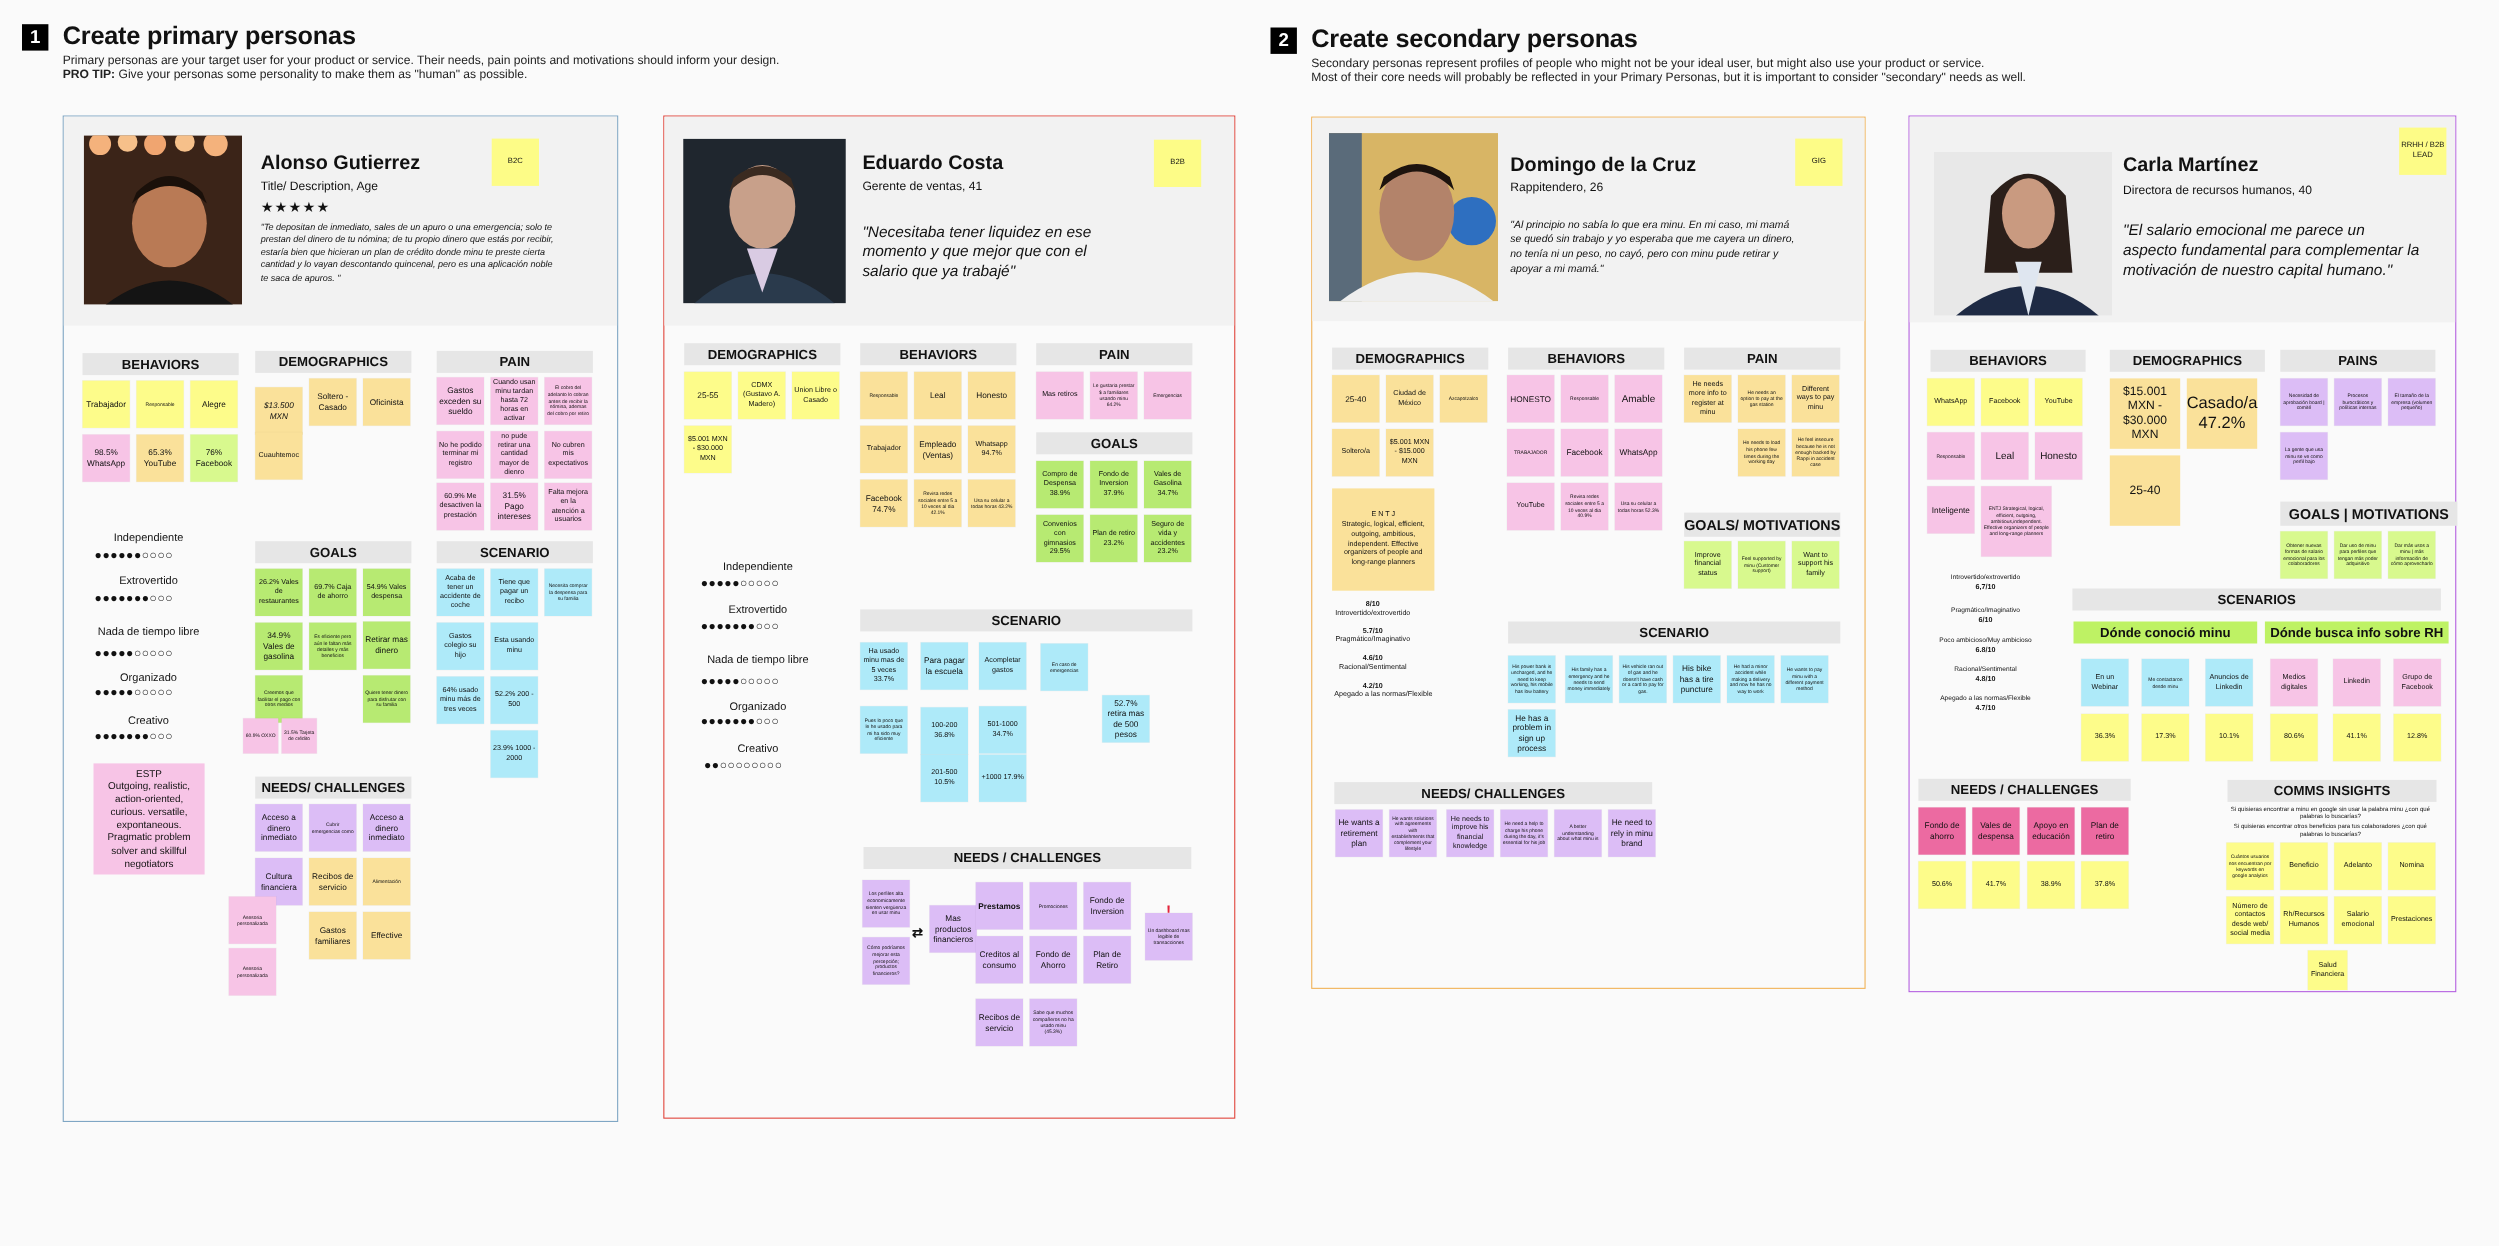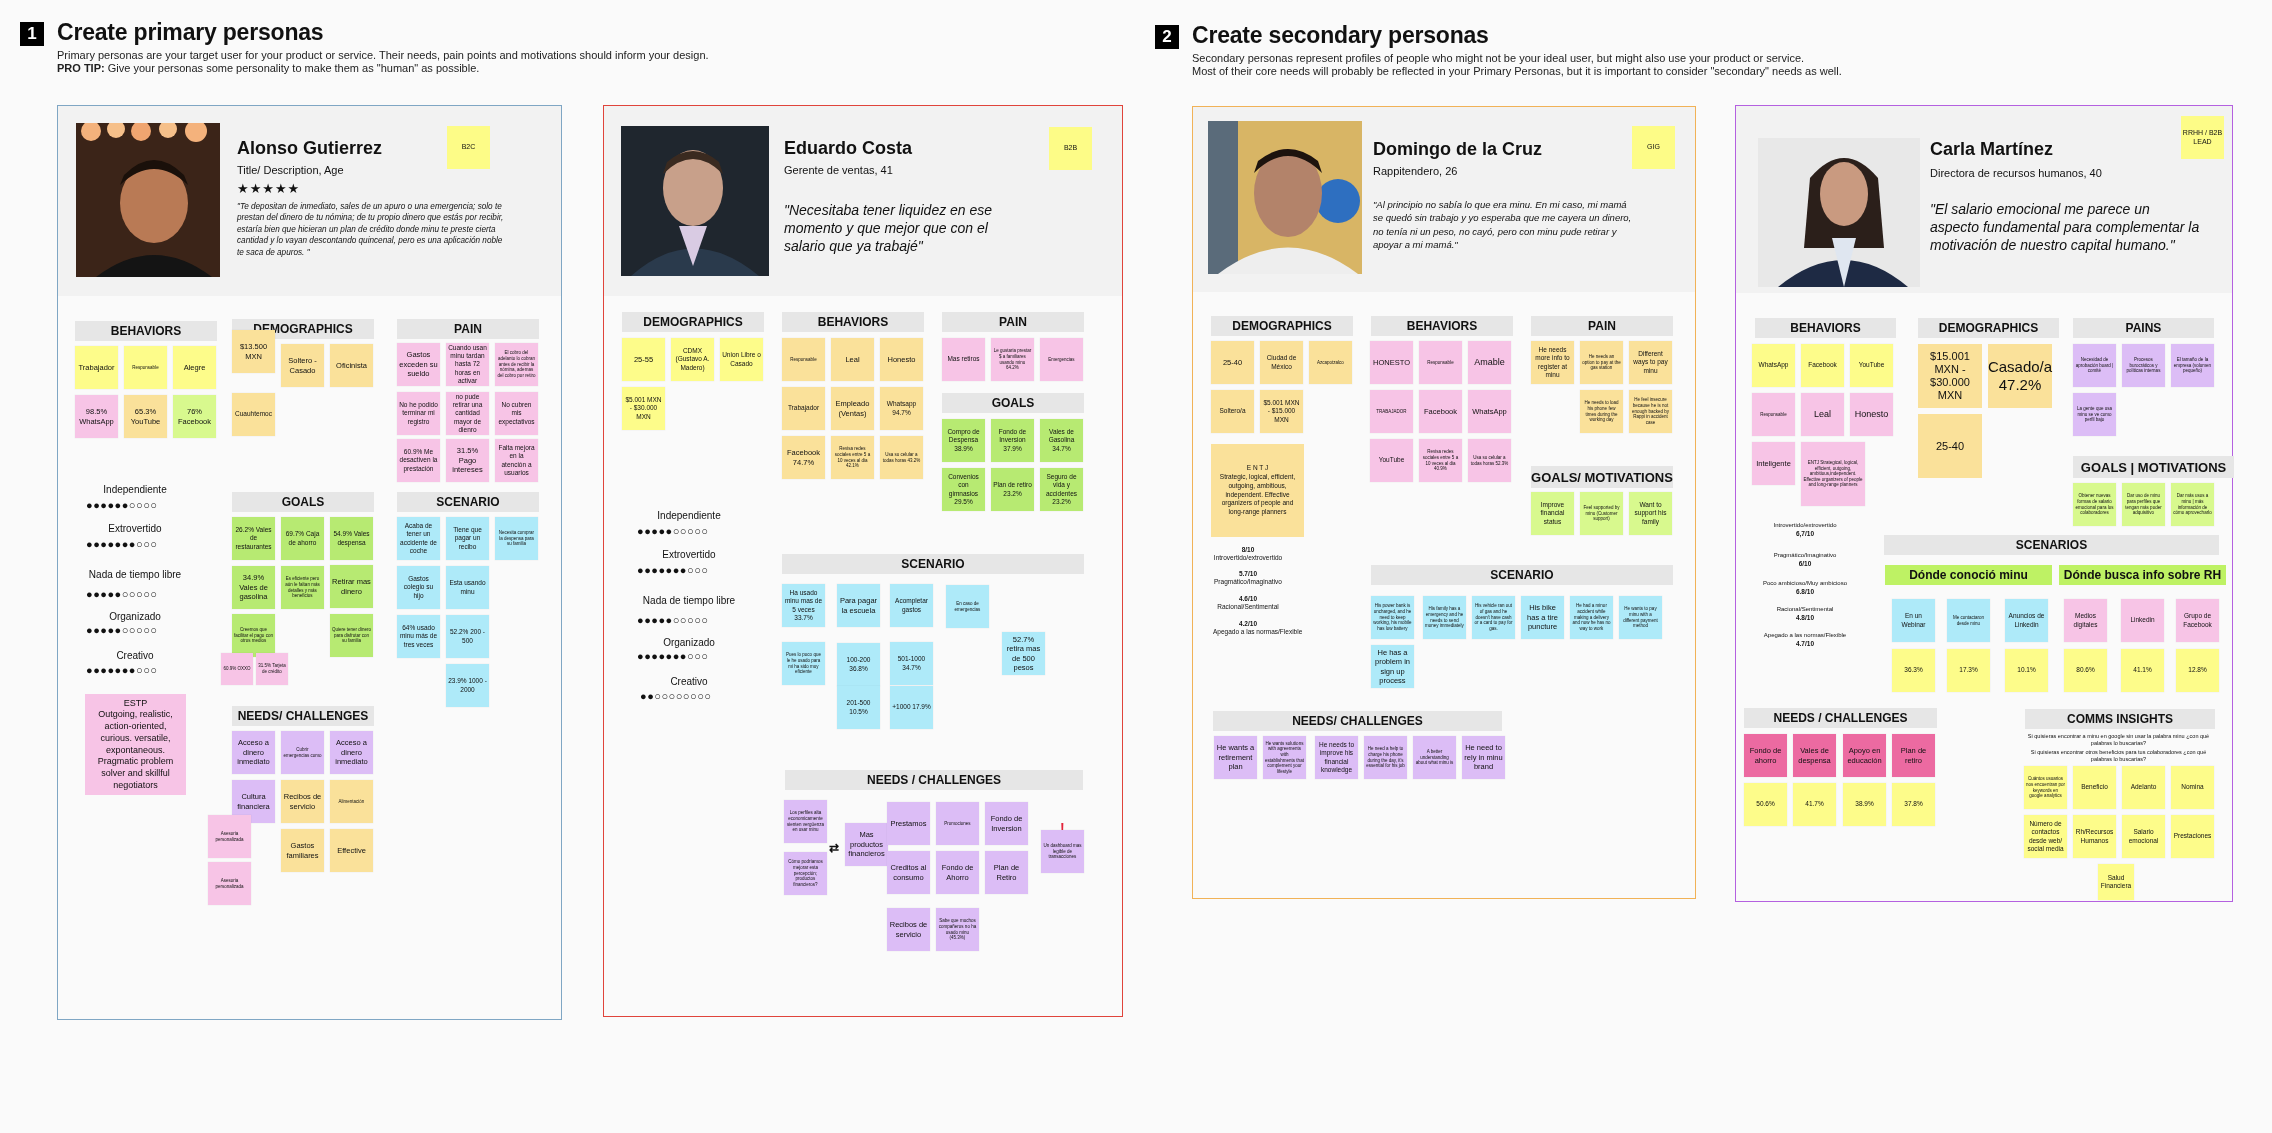--- a/index.html
+++ b/index.html
@@ -90,21 +90,21 @@
   <div class="hdr" style="left:174px;top:213px;width:142px;">DEMOGRAPHICS</div>
   <div class="hdr" style="left:339px;top:213px;width:142px;">PAIN</div>
 
   <div class="n y m" style="left:17px;top:240px;">Trabajador</div>
   <div class="n y s" style="left:66px;top:240px;">Responsable</div>
   <div class="n y m" style="left:115px;top:240px;">Alegre</div>
   <div class="n p m" style="left:17px;top:289px;">98.5% WhatsApp</div>
   <div class="n o m" style="left:66px;top:289px;">65.3% YouTube</div>
   <div class="n lg m" style="left:115px;top:289px;">76% Facebook</div>
 
-  <div class="n o m" style="left:174px;top:224px;">$13.500 MXN</div>
+  <div class="n o m" style="left:174px;top:246px;font-style:italic;">$13.500 MXN</div>
   <div class="n o m" style="left:223px;top:238px;">Soltero - Casado</div>
   <div class="n o m" style="left:272px;top:238px;">Oficinista</div>
   <div class="n o" style="left:174px;top:287px;">Cuauhtemoc</div>
 
   <div class="n p m" style="left:339px;top:237px;">Gastos exceden su sueldo</div>
   <div class="n p" style="left:388px;top:237px;">Cuando usan minu tardan hasta 72 horas en activar</div>
   <div class="n p s" style="left:437px;top:237px;">El cobro del adelanto lo cobran antes de recibir la nómina, ademas del cobro por retiro</div>
   <div class="n p" style="left:339px;top:286px;">No he podido terminar mi registro</div>
   <div class="n p" style="left:388px;top:286px;">no pude retirar una cantidad mayor de dienro</div>
   <div class="n p" style="left:437px;top:286px;">No cubren mis expectativos</div>
@@ -230,21 +230,21 @@
   <div class="n b" style="left:286px;top:536px;">501-1000 34.7%</div>
   <div class="n b" style="left:233px;top:580px;">201-500 10.5%</div>
   <div class="n b" style="left:286px;top:580px;">+1000 17.9%</div>
 
 
   <div class="hdr" style="left:181px;top:664px;width:298px;">NEEDS / CHALLENGES</div>
   <div class="n v s" style="left:180px;top:694px;">Los perfiles alta economicamente sienten vergüenza en usar minu</div>
   <div class="n v s" style="left:180px;top:746px;">Cómo podríamos mejorar esta percepción; productos financieros?</div>
   <div class="swap" style="left:225px;top:735px;">⇄</div>
   <div class="n v m" style="left:241px;top:717px;">Mas productos financieros</div>
-  <div class="n v m" style="left:283px;top:696px;">Prestamos</div>
+  <div class="n v m" style="left:283px;top:696px;font-weight:bold;">Prestamos</div>
   <div class="n v s" style="left:332px;top:696px;">Promociones</div>
   <div class="n v m" style="left:381px;top:696px;">Fondo de Inversion</div>
   <div class="n v m" style="left:283px;top:745px;">Creditos al consumo</div>
   <div class="n v m" style="left:332px;top:745px;">Fondo de Ahorro</div>
   <div class="n v m" style="left:381px;top:745px;">Plan de Retiro</div>
   <div class="n v m" style="left:283px;top:802px;">Recibos de servicio</div>
   <div class="n v s" style="left:332px;top:802px;">Sabe que muchos compañeros no ha usado minu (45.3%)</div>
   <div class="excl" style="left:456px;top:714px;">!</div>
   <div class="n v s" style="left:437px;top:724px;">Un dashboard mas legible de transacciones</div>
 </div>

